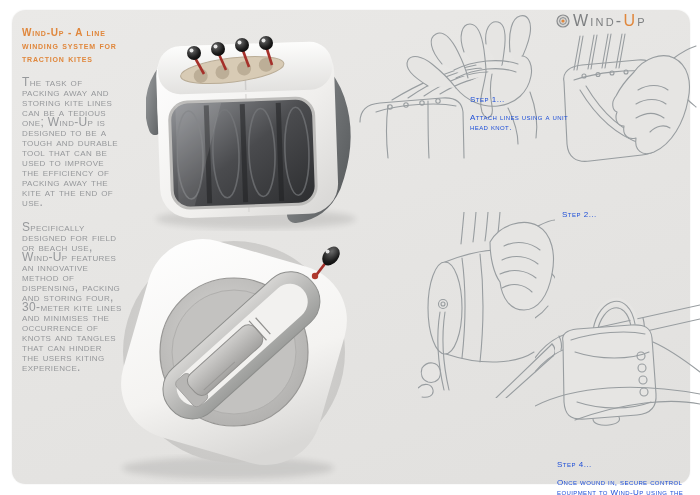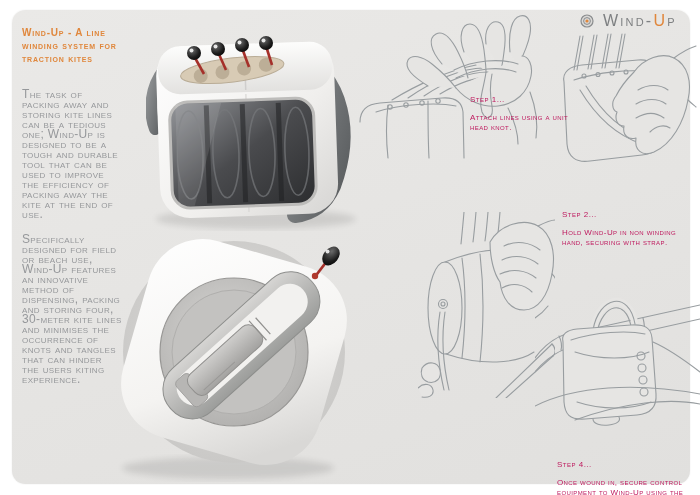--- a/index.html
+++ b/index.html
@@ -4,29 +4,29 @@
 <style>
   html,body{margin:0;padding:0;background:#ffffff;}
   #page{position:relative;width:700px;height:495px;background:#ffffff;overflow:hidden;
         font-family:"Liberation Sans", sans-serif;}
   #board{position:absolute;left:12px;top:10px;width:678px;height:474px;border-radius:13px;
          background:linear-gradient(160deg,#eae9e7 0%,#e6e5e3 45%,#e1e0de 100%);
          box-shadow:0 0 0 1px rgba(0,0,0,0.02);}
   
   #sidebar{position:absolute;left:22px;top:26px;width:100px;}
   .sb-title{font-size:10px;line-height:13px;letter-spacing:0.8px;color:#e0873c;
-            font-variant:small-caps;font-weight:bold;margin:0 0 24px 0;}
+            font-variant:small-caps;font-weight:bold;margin:0 0 12px 0;}
   .sb-p{font-size:12px;line-height:10px;letter-spacing:0.35px;color:#96989b;
         font-variant:small-caps;margin:0 0 15px 0;}
   
-  #logo{position:absolute;left:580px;top:12px;display:flex;align-items:center;gap:9px;}
+  #logo{position:absolute;left:556px;top:12px;display:flex;align-items:center;gap:3px;}
   #logo .logo-text{font-size:16px;letter-spacing:2.2px;color:#7e8082;font-variant:small-caps;}
   #logo .logo-accent{color:#e0873c;}
   
-  .step{position:absolute;font-variant:small-caps;color:#be185d;}
+  .step{position:absolute;font-variant:small-caps;color:#1d4ed8;}
   .step .step-label{font-size:8px;line-height:10px;letter-spacing:0.5px;margin:0 0 8px 0;}
   .step .step-desc{font-size:8px;line-height:10px;letter-spacing:0.4px;margin:0;}
   #step1{left:470px;top:95px;width:118px;}
   #step2{left:562px;top:179px;width:134px;margin-top:31px;}
   #step3{left:372px;top:393px;width:154px;}
   #step4{left:557px;top:428px;width:142px;margin-top:32px;}
   .render,.sketch{position:absolute;}
   svg{display:block;}
 </style>
 </head>
@@ -327,19 +327,18 @@
       <path d="M0,40 C6,36 10,32 13,28"></path>
     </g>
   </svg>
 
   <div class="step" id="step1">
     <p class="step-label">Step 1...</p>
     <p class="step-desc">Attach lines using a unit head knot.</p>
   </div>
   <div class="step" id="step2">
     <p class="step-label">Step 2...</p>
-    <p class="step-desc">Hold Wind-Up in non winding hand, securing with strap.</p>
   </div>
   <div class="step" id="step4">
     <p class="step-label">Step 4...</p>
     <p class="step-desc">Once wound in, secure control equipment to Wind-Up using the adjustable hand strap.</p>
   </div>
 </div>
 
 </body></html>

